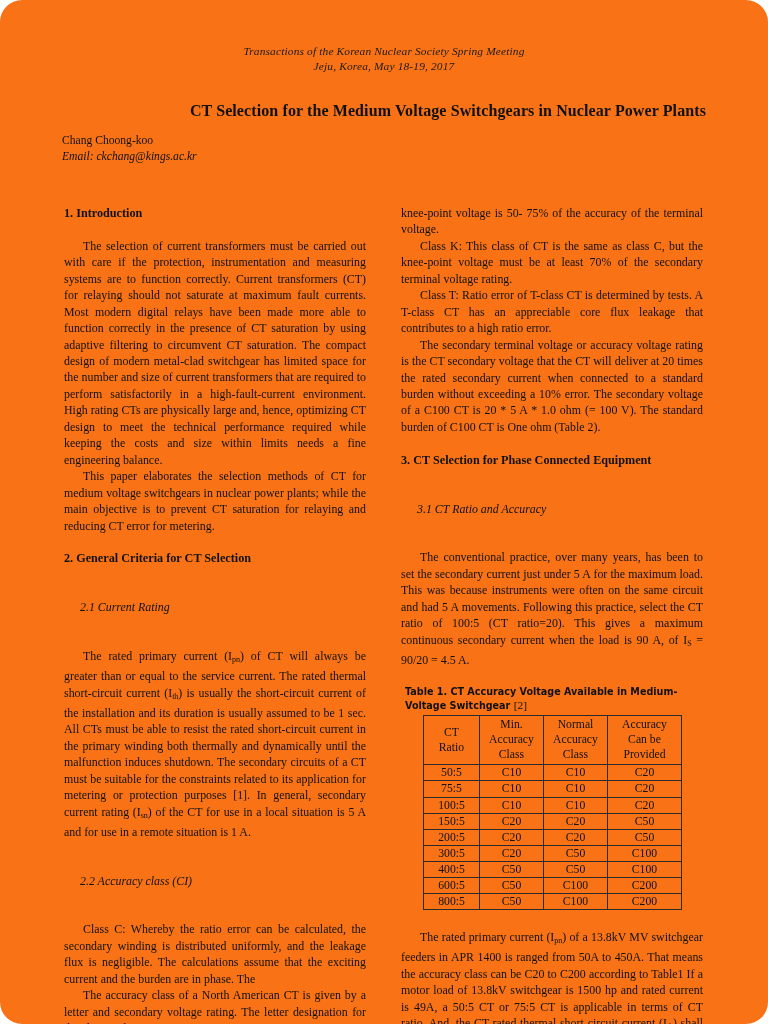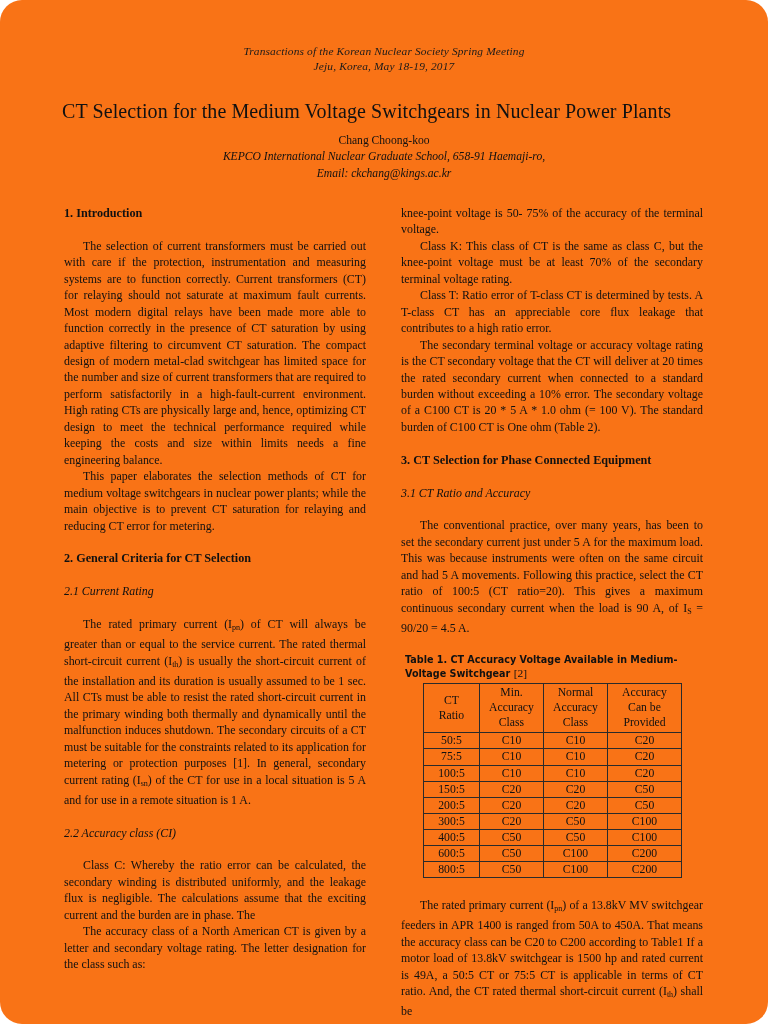--- a/index.html
+++ b/index.html
@@ -38,34 +38,34 @@
     color: #1a1a1a;
   }
   .runhead div { white-space: nowrap; }
 
   
   .title {
     position: absolute;
     left: 62px;
     top: 101px;
     width: 644px;
-    text-align: left;
-    font-weight: normal;
-    font-size: 20px;
+    text-align: right;
+    font-weight: bold;
+    font-size: 16px;
     line-height: 20px;
     letter-spacing: 0.1px;
   }
 
   
   .authors {
     position: absolute;
     left: 62px;
     top: 133px;
     width: 644px;
-    text-align: center;
+    text-align: left;
     font-size: 11.6px;
     line-height: 16.3px;
   }
   .authors .name { font-style: normal; }
   .authors .affil { font-style: italic; }
   .authors .email { font-style: italic; }
 
   
   .col {
     position: absolute;
@@ -87,21 +87,21 @@
   p.noindent { text-indent: 0; }
 
   h2.section {
     margin: 0;
     font-size: 12.2px;
     font-weight: bold;
     text-align: left;
     line-height: 16.4px;
   }
   h3.subsection {
-    margin: 0;
+    margin: 16px;
     font-size: 11.9px;
     font-weight: normal;
     font-style: italic;
     text-align: left;
     line-height: 16.4px;
   }
 
   .gap-s  { height: 16.4px; }
   .gap-m  { height: 17px; }
   .gap-l  { height: 19px; }
@@ -157,21 +157,20 @@
 
   <div class="runhead">
     <div>Transactions of the Korean Nuclear Society Spring Meeting</div>
     <div>Jeju, Korea, May 18-19, 2017</div>
   </div>
 
   <div class="title">CT Selection for the Medium Voltage Switchgears in Nuclear Power Plants</div>
 
   <div class="authors">
     <div class="name">Chang Choong-koo</div>
-    <div class="affil">KEPCO International Nuclear Graduate School, 658-91 Haemaji-ro,</div>
     <div class="email">Email: ckchang@kings.ac.kr</div>
   </div>
 
   <div class="col col-left">
 
     <h2 class="section">1. Introduction</h2>
     <div class="gap-s"></div>
     <p>The selection of current transformers must be carried out with care if the protection, instrumentation and measuring systems are to function correctly. Current transformers (CT) for relaying should not saturate at maximum fault currents. Most modern digital relays have been made more able to function correctly in the presence of CT saturation by using adaptive filtering to circumvent CT saturation. The compact design of modern metal-clad switchgear has limited space for the number and size of current transformers that are required to perform satisfactorily in a high-fault-current environment. High rating CTs are physically large and, hence, optimizing CT design to meet the technical performance required while keeping the costs and size within limits needs a fine engineering balance.</p>
     <p>This paper elaborates the selection methods of CT for medium voltage switchgears in nuclear power plants; while the main objective is to prevent CT saturation for relaying and reducing CT error for metering.</p>
     <div class="gap-s"></div>

